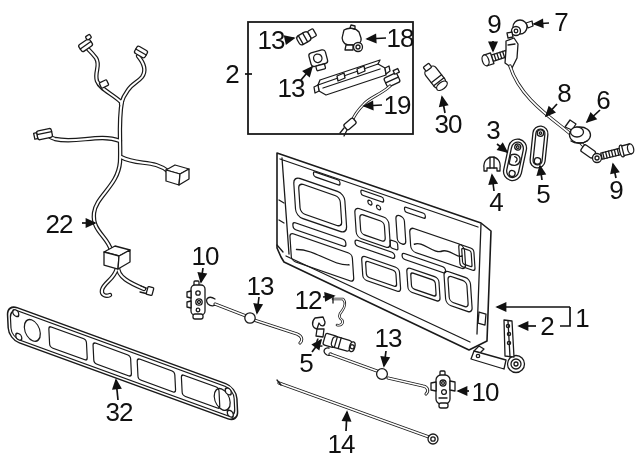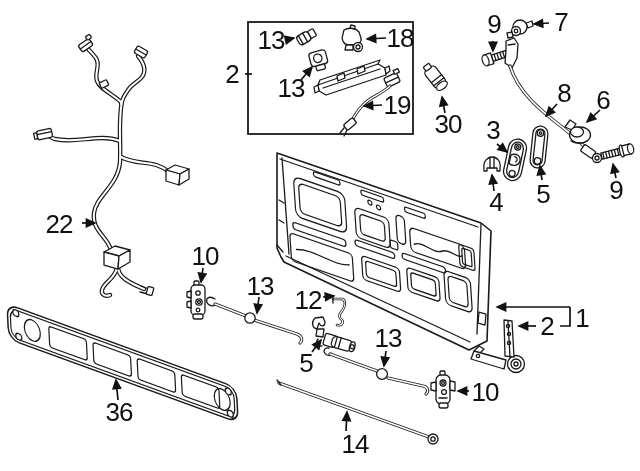--- a/index.html
+++ b/index.html
@@ -371,15 +371,15 @@
   <div class="label" style="left:543px;top:194px">5</div>
   <div class="label" style="left:616px;top:190px">9</div>
   <div class="label" style="left:582px;top:318px">1</div>
   <div class="label" style="left:547px;top:326px">2</div>
   <div class="label" style="left:205px;top:256px">10</div>
   <div class="label" style="left:260px;top:286px">13</div>
   <div class="label" style="left:308px;top:300px">12</div>
   <div class="label" style="left:306px;top:363px">5</div>
   <div class="label" style="left:388px;top:338px">13</div>
   <div class="label" style="left:485px;top:392px">10</div>
-  <div class="label" style="left:355px;top:444px">14</div>
-  <div class="label" style="left:119px;top:412px">36</div>
+  <div class="label" style="left:341px;top:444px">14</div>
+  <div class="label" style="left:119px;top:412px">32</div>
 </div>
 
 </body></html>

